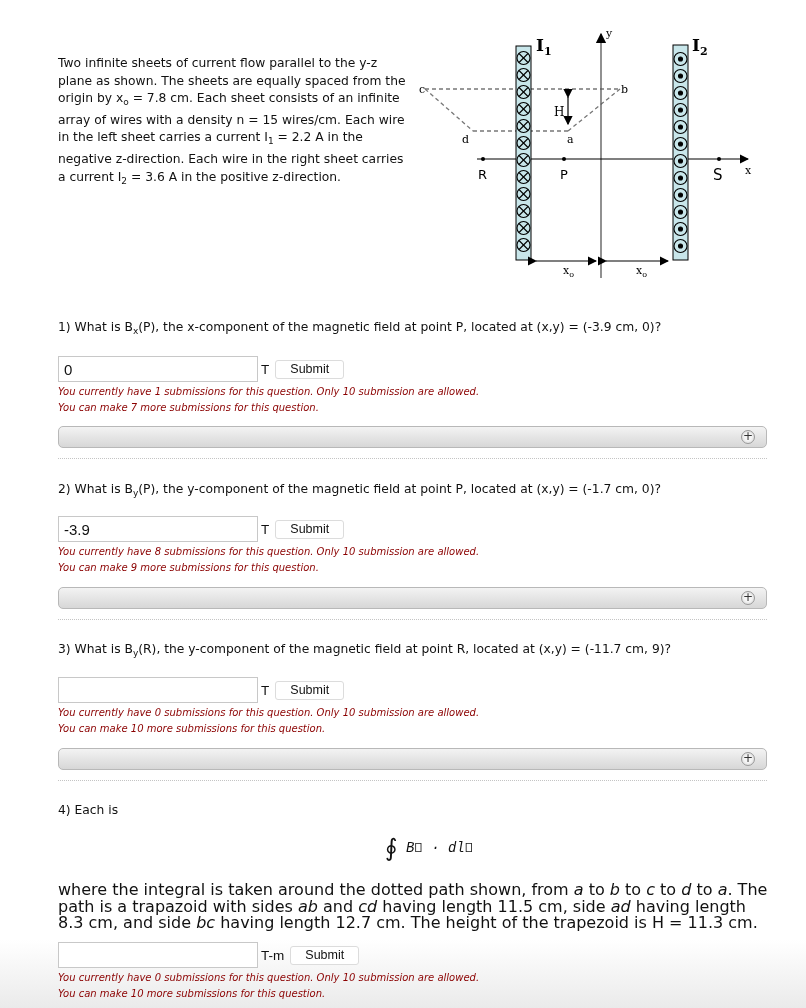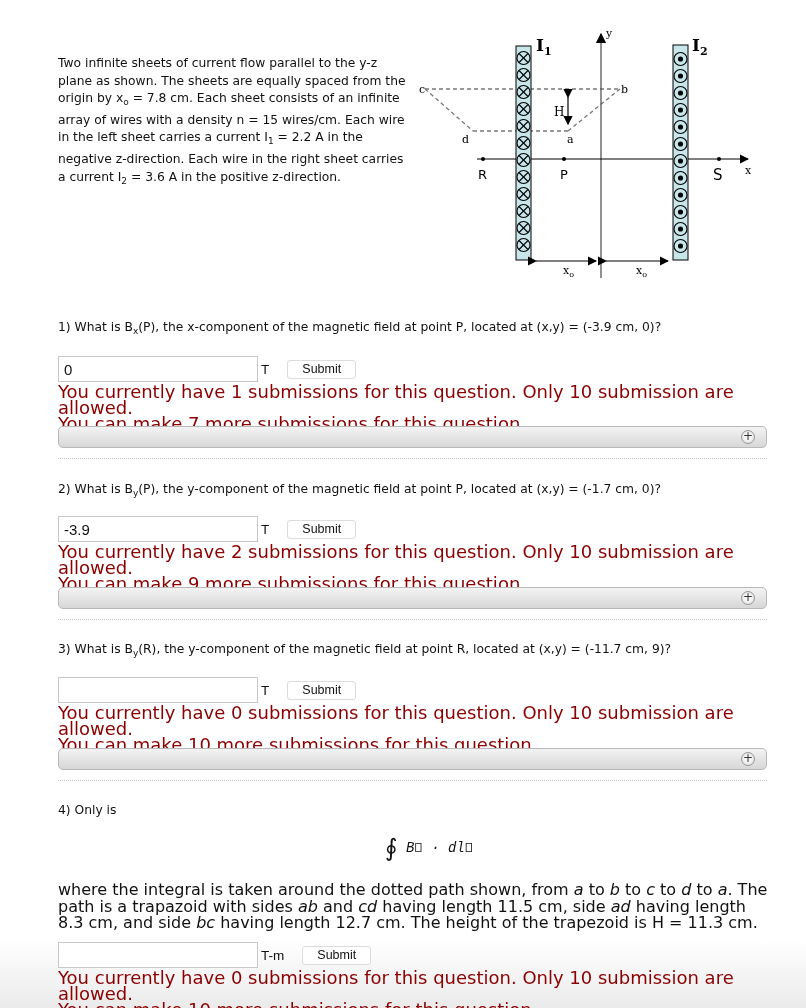--- a/index.html
+++ b/index.html
@@ -25,25 +25,25 @@
     width: 200px; height: 22px; border: 1px solid #c8c8c8; box-sizing: border-box;
     height: 26px; font-family: "Liberation Sans", sans-serif; font-size: 15px; padding: 2px 5px;
     color: #111; background: #fff;
   }
   .unit {
     font-family: "Liberation Sans", sans-serif; font-size: 13.5px; margin-left: 3px; margin-right: 6px;
   }
   .submit {
     font-family: "Liberation Sans", sans-serif; font-size: 12.5px;
     width: 69px; height: 19px; border: 1px solid #dcdcdc; border-radius: 3px;
-    background: #fff; color: #111; padding: 0; line-height: 17px; text-align: center; margin-left: 12px;
+    background: #fff; color: #111; padding: 0; line-height: 17px; text-align: center;
   }
   .msg {
-    position: absolute; left: 58px; color: #8b0000; 
-    font-size: 18px; line-height: 16px;
+    position: absolute; left: 58px; color: #8b0000; font-style: italic;
+    font-size: 10px; line-height: 16px;
   }
   .hint-bar {
     position: absolute; left: 58px; width: 709px; height: 22px;
     border: 1px solid #b8b8b8; border-radius: 5px; box-sizing: border-box;
     background: linear-gradient(#f3f3f3, #d7d7d7);
   }
   .plus {
     position: absolute; right: 11px; top: 3px; width: 14px; height: 14px;
     border-radius: 50%; border: 1px solid #999; box-sizing: border-box;
     background: radial-gradient(circle, #f6f6f6 40%, #d0d0d0 100%);
@@ -182,21 +182,21 @@
 
 <div class="q" style="top:482px">
   <span>2)</span><span> What is B</span><sub>y</sub><span>(P), the y-component of the magnetic field at point P, located at (x,y) = (-1.7 cm, 0)?</span>
 </div>
 <div class="answer-row" style="top:516px">
   <input class="answer-input" type="text" value="-3.9" style="">
   <span class="unit">T</span>
   <button class="submit">Submit</button>
 </div>
 <div class="msg" style="top:544px">
-  <div>You currently have 2 submissions for this question. Only 10 submission are allowed.</div>
+  <div>You currently have 8 submissions for this question. Only 10 submission are allowed.</div>
   <div>You can make 9 more submissions for this question.</div>
 </div>
 <div class="hint-bar" style="top:587px">
   <div class="plus">+</div>
 </div>
 <div class="divider" style="top:619px"></div>
 
 <div class="q" style="top:642px">
   <span>3)</span><span> What is B</span><sub>y</sub><span>(R), the y-component of the magnetic field at point R, located at (x,y) = (-11.7 cm, 9)?</span>
 </div>
@@ -208,21 +208,21 @@
 <div class="msg" style="top:705px">
   <div>You currently have 0 submissions for this question. Only 10 submission are allowed.</div>
   <div>You can make 10 more submissions for this question.</div>
 </div>
 <div class="hint-bar" style="top:748px">
   <div class="plus">+</div>
 </div>
 <div class="divider" style="top:780px"></div>
 
 <div class="q" style="top:803px">
-  <span>4)</span><span> Only is</span>
+  <span>4)</span><span> Each is</span>
 </div>
 <div class="integral">
   <span class="sym">∮</span>
   <span>B⃗ · dl⃗</span>
 </div>
 <div class="desc">
   <span>where the integral is taken around the dotted path shown, from </span><i class="v">a</i><span> to </span><i class="v">b</i><span> to </span><i class="v">c</i><span> to </span><i class="v">d</i><span> to </span><i class="v">a</i><span>. The path is a trapazoid with sides </span><i class="v">ab</i><span> and </span><i class="v">cd</i><span> having length 11.5 cm, side </span><i class="v">ad</i><span> having length 8.3 cm, and side </span><i class="v">bc</i><span> having length 12.7 cm. The height of the trapezoid is H = 11.3 cm.</span>
 </div>
 
 <div class="bottom-fade"></div>

